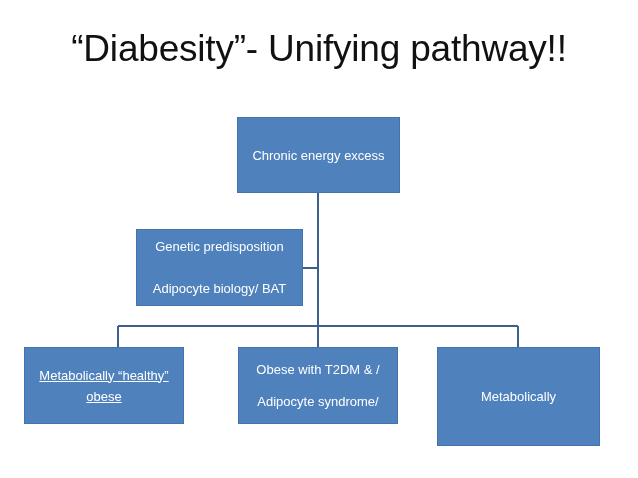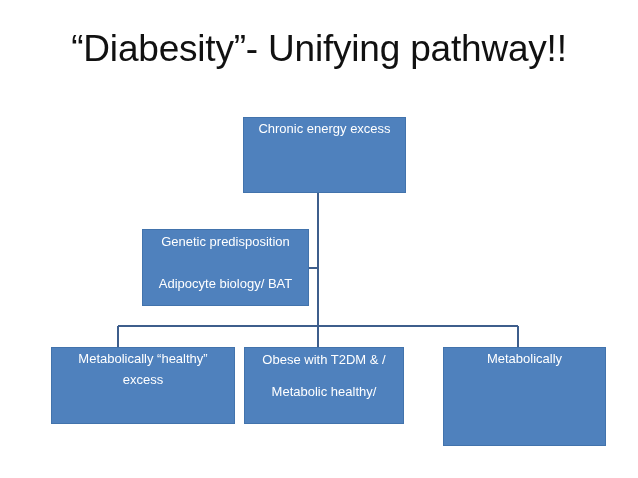--- a/index.html
+++ b/index.html
@@ -49,25 +49,25 @@
   
   .node {
     position: absolute;
     box-sizing: border-box;
     background: #4F81BD;
     border: 1px solid #4273AC;
     color: #ffffff;
     display: flex;
     flex-direction: column;
     align-items: center;
+    justify-content: center;
     text-align: center;
     font-size: 13px;
     line-height: 21px;
     z-index: 2;
-    margin-left: 6px;
   }
   .node .line {
     white-space: nowrap;
   }
 
   #node-chronic-energy-excess {
     left: 237px;
     top: 117px;
     width: 163px;
     height: 76px;
@@ -76,24 +76,25 @@
   #node-modifiers {
     left: 136px;
     top: 229px;
     width: 167px;
     height: 77px;
     line-height: 23px;
     gap: 19px;
   }
 
   #node-healthy-obese {
-    left: 45px;
+    left: 24px;
     top: 347px;
-    width: 184px;
+    width: 160px;
     height: 77px;
+    text-decoration: underline;
   }
 
   #node-obese-t2dm {
     left: 238px;
     top: 347px;
     width: 160px;
     height: 77px;
     line-height: 24px;
     gap: 8px;
   }
@@ -136,25 +137,25 @@
     <span class="line">Chronic energy excess</span>
   </div>
 
   <div class="node" id="node-modifiers">
     <span class="line">Genetic predisposition</span>
     <span class="line">Adipocyte biology/ BAT</span>
   </div>
 
   <div class="node" id="node-healthy-obese">
     <span class="line">Metabolically “healthy”</span>
-    <span class="line">excess</span>
+    <span class="line">obese</span>
   </div>
 
   <div class="node" id="node-obese-t2dm">
     <span class="line">Obese with T2DM &amp; /</span>
-    <span class="line">Metabolic healthy/</span>
+    <span class="line">Adipocyte syndrome/</span>
   </div>
 
   <div class="node" id="node-unhealthy-lean">
     <span class="line">Metabolically</span>
   </div>
 
 </div>
 
 </body></html>

